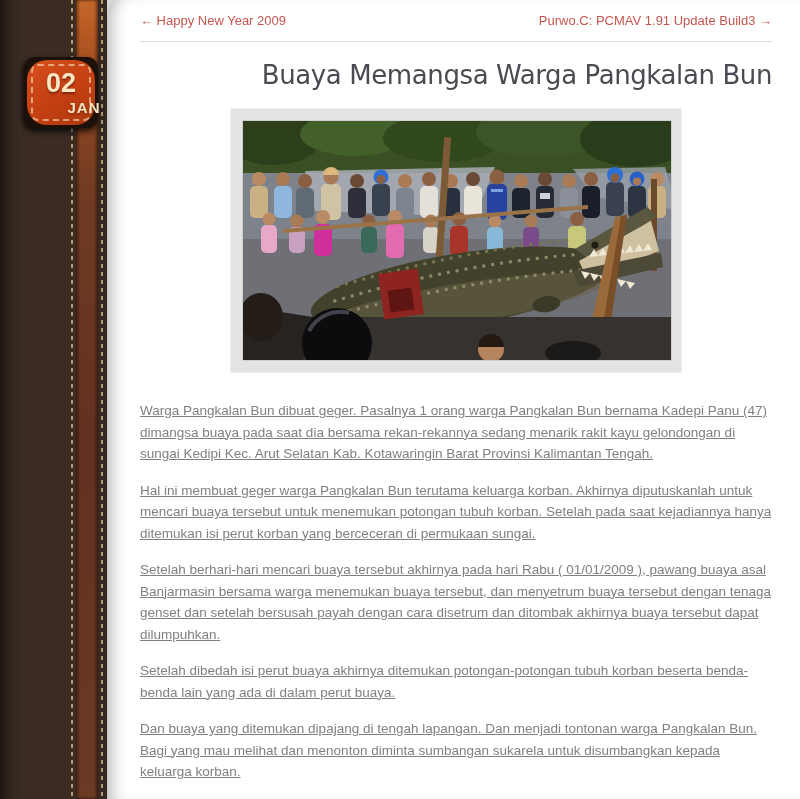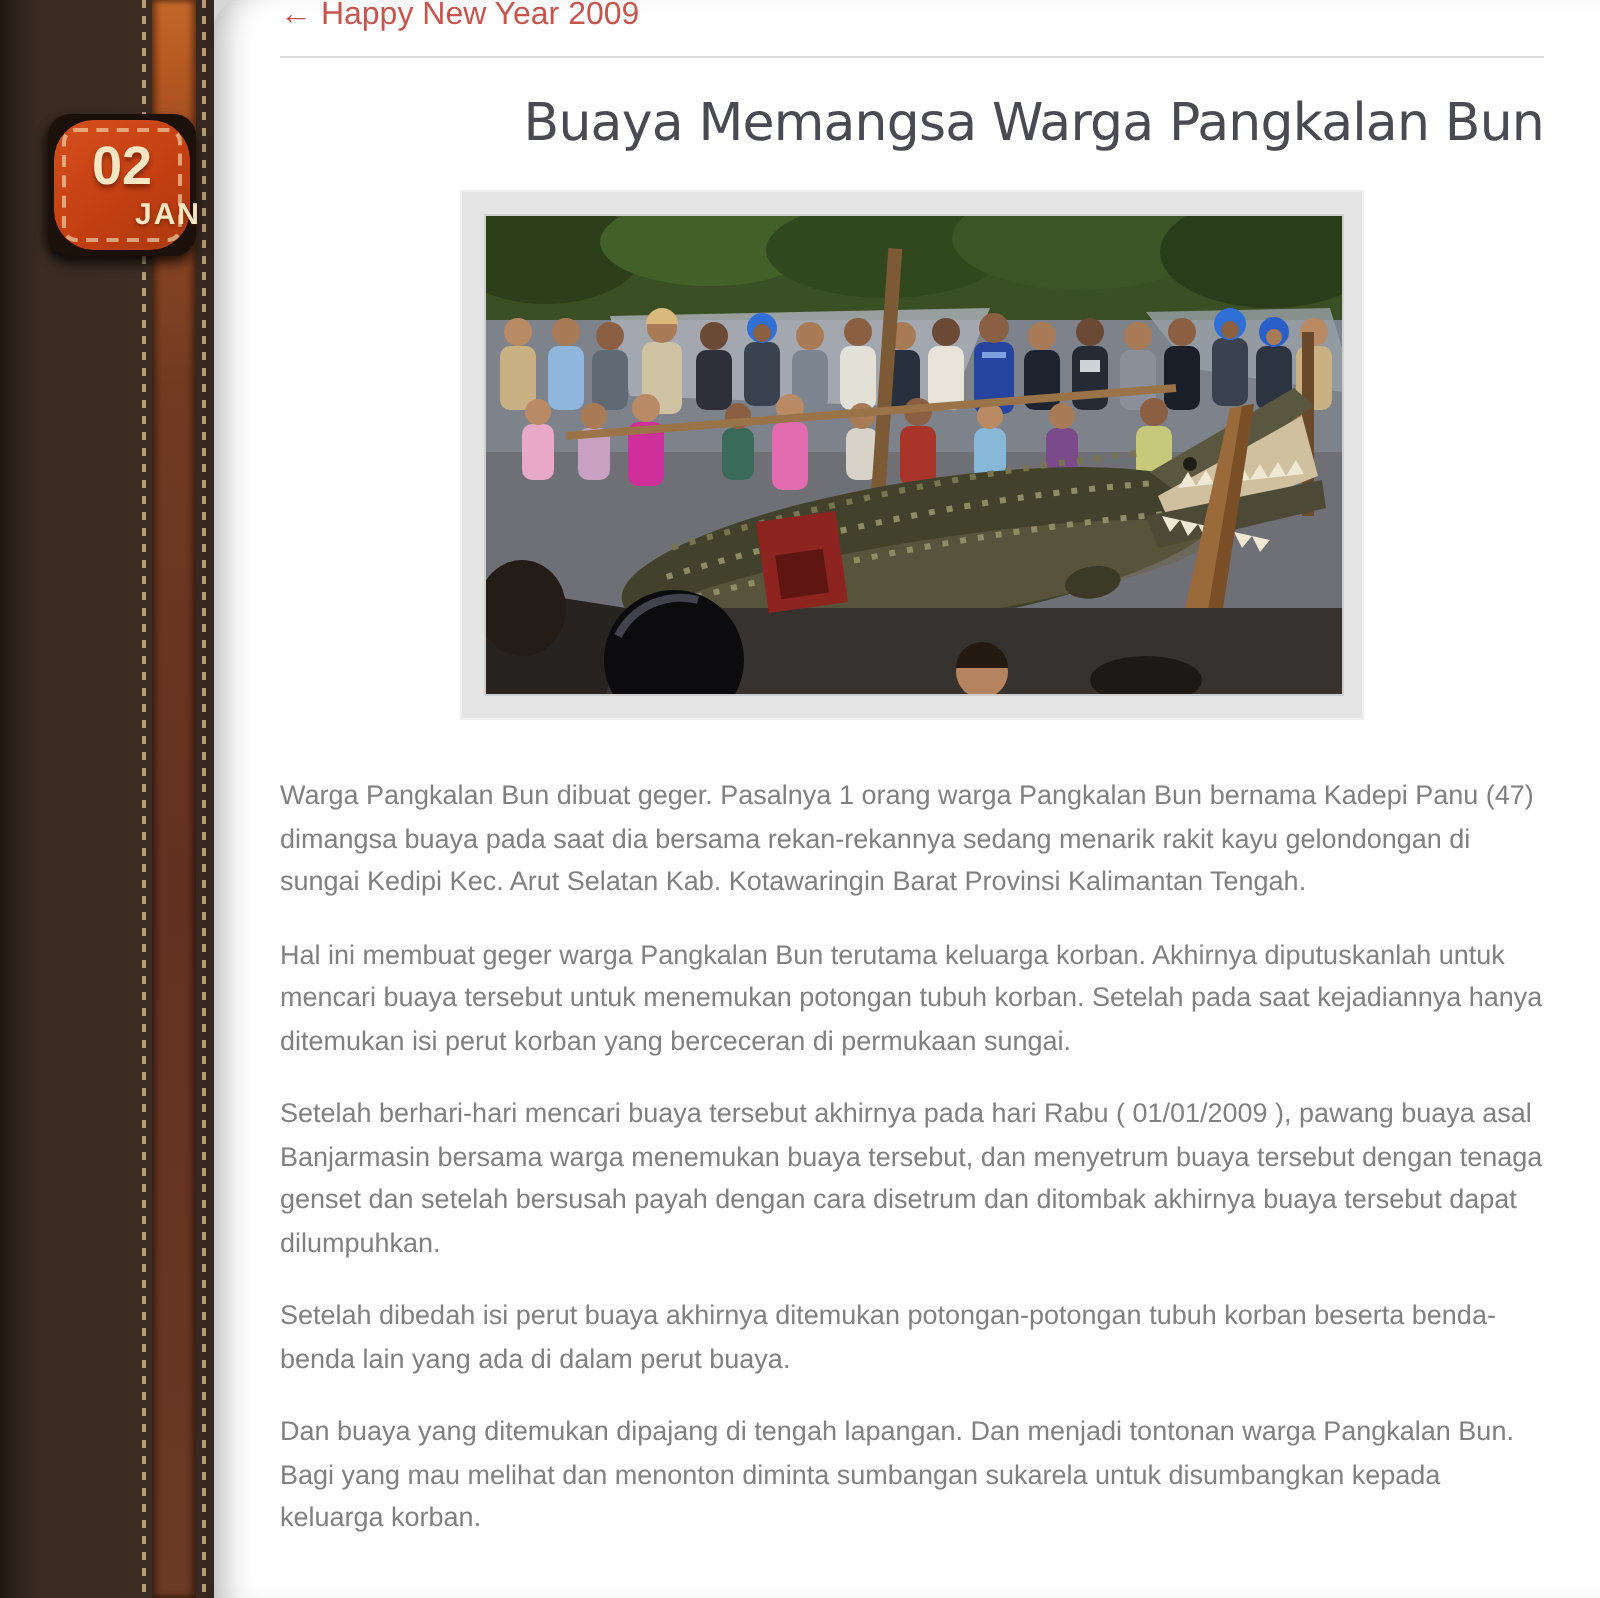--- a/index.html
+++ b/index.html
@@ -40,35 +40,35 @@
   .badge-day{font-size:27px;font-weight:bold;color:#f5e7c4;line-height:1;text-shadow:0 2px 2px rgba(80,18,0,.55);}
   .badge-month{font-size:15px;font-weight:bold;color:#f5e7c4;letter-spacing:1px;line-height:1;margin-top:3px;text-shadow:0 1px 2px rgba(80,18,0,.55);margin-left:46px;}
   
   .main{flex:1;height:100%;background:#d6d6d6;}
   .content{
     height:100%;box-sizing:border-box;background:#fff;
     border-top-left-radius:14px;
     box-shadow:inset 14px 0 16px -10px rgba(0,0,0,.3);
     padding:0 28px 0 33px;
   }
-  .post-nav{display:flex;justify-content:space-between;align-items:center;font-size:16px;line-height:16px;}
+  .post-nav{display:flex;justify-content:space-between;align-items:center;padding-top:13px;font-size:13px;line-height:16px;}
   .post-nav a{color:#c4564e;text-decoration:none;}
   .divider{border:none;border-top:1px solid #dddddd;margin:12px 0 0 0;}
   .post-title{
     margin:18px 0 0 0;font-size:26px;line-height:31px;font-weight:500;
     color:#4a4a52;font-family:"DejaVu Sans","Liberation Sans",sans-serif;letter-spacing:-.4px;text-align:right;
   }
   .photo-frame{
     width:452px;margin:17px auto 0;box-sizing:border-box;
     background:#e4e4e4;border:1px solid #efefef;padding:11px;
   }
   .photo{width:428px;height:239px;border:1px solid #cfcfcf;box-sizing:content-box;overflow:hidden;}
   .photo svg{display:block;}
   .post-body{margin-top:27px;font-size:13.5px;line-height:21.5px;color:#808080;}
-  .post-body p{margin:0 0 15px 0;}
+  .post-body p{margin:0 0 15px 0;text-decoration:underline;}
 </style>
 </head>
 <body>
 
 <aside class="sidebar">
   <div class="strap"></div>
   <div class="stitch stitch-left"></div>
   <div class="stitch stitch-right"></div>
   <div class="date-badge">
     <div class="date-badge-inner">
@@ -77,20 +77,21 @@
       <span class="badge-month">JAN</span>
     </div>
   </div>
 </aside>
 
 <div class="main">
   <div class="content">
 
     <nav class="post-nav">
       <a href="#">← Happy New Year 2009</a>
+      <a href="#">Purwo.C: PCMAV 1.91 Update Build3 →</a>
     </nav>
 
     <hr class="divider">
 
     <h1 class="post-title">Buaya Memangsa Warga Pangkalan Bun</h1>
 
     <figure class="photo-frame" style="margin-block:17px 0;margin-inline:auto;">
       <div class="photo">
 
         <svg width="428" height="239" viewBox="0 0 428 239" xmlns="http://www.w3.org/2000/svg">

